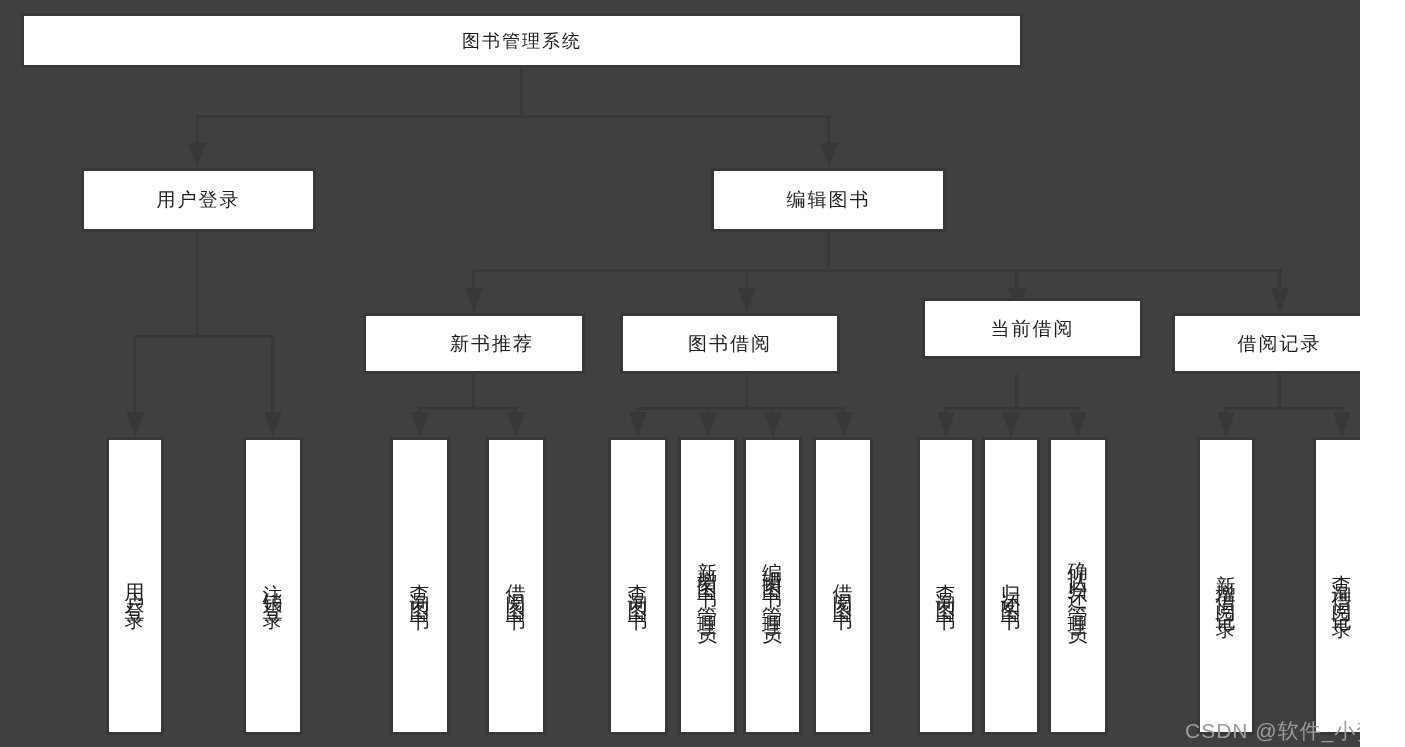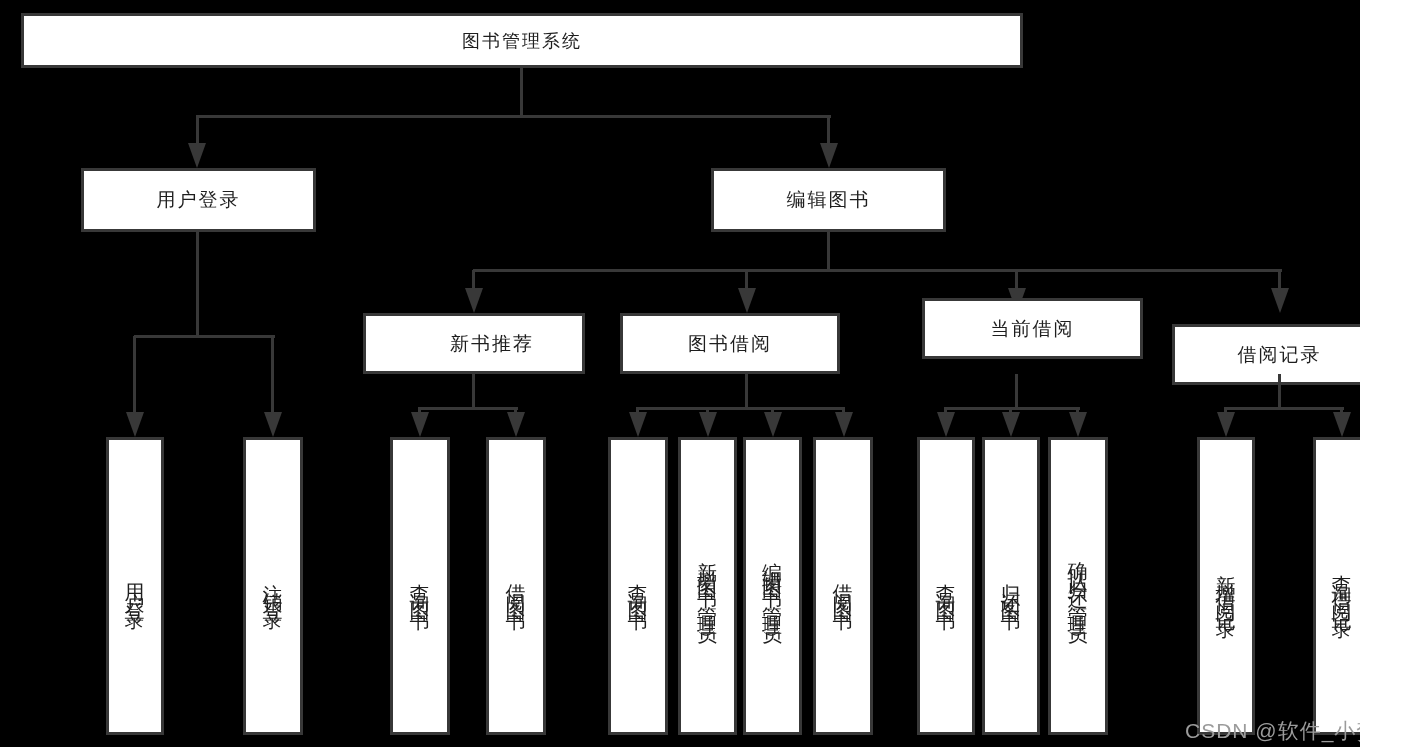--- a/index.html
+++ b/index.html
@@ -1,19 +1,19 @@
 <!DOCTYPE html>
 <html><head>
 <meta charset="utf-8">
 <style>
   html,body { margin:0; padding:0; background:#ffffff; }
   #canvas {
     position:relative;
     width:1360px; height:747px;
-    background:#000000;
+    background:#404040;
     font-family:"Liberation Sans","DejaVu Sans",sans-serif;
     color:#1e1e1e;
     overflow:hidden;
   }
   .box {
     position:absolute;
     background:#ffffff;
     border:3px solid #383838;
     box-sizing:border-box;
     display:flex;
@@ -92,21 +92,21 @@
 
   <div class="box" style="left:363px; top:313px; width:222px; height:61px;padding-left:36px;">
     <span class="hlabel">新书推荐</span>
   </div>
   <div class="box" style="left:620px; top:313px; width:220px; height:61px;justify-content:center;">
     <span class="hlabel">图书借阅</span>
   </div>
   <div class="box" style="left:906px; top:298px; width:221px; height:61px;margin-left:16px;">
     <span class="hlabel">当前借阅</span>
   </div>
-  <div class="box" style="left:1172px; top:313px; width:215px; height:61px;margin-top:11px;">
+  <div class="box" style="left:1172px; top:313px; width:215px; height:61px;">
     <span class="hlabel">借阅记录</span>
   </div>
 
   <div class="vl" style="left:472px; top:374px; height:36px;"></div>
   <div class="hl" style="left:418px; top:407px; width:100px;"></div>
   <div class="vl" style="left:418px; top:408px; height:8px;"></div>
   <div class="vl" style="left:514px; top:408px; height:8px;"></div>
   <div class="arrow" style="left:411px; top:412px;"></div>
   <div class="arrow" style="left:507px; top:412px;"></div>
 

